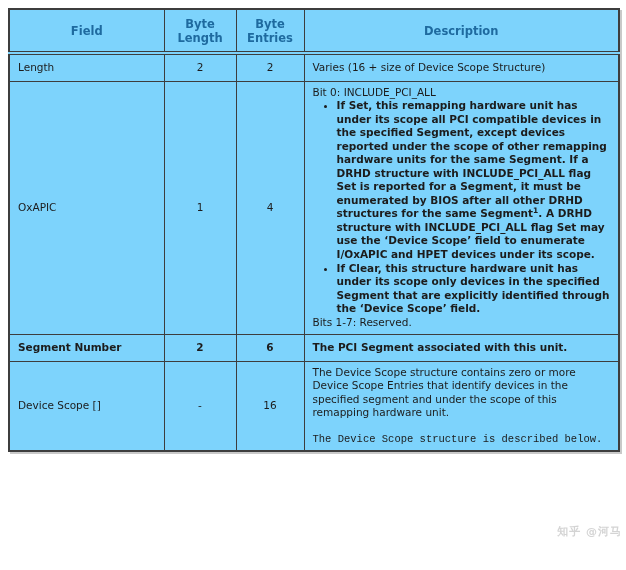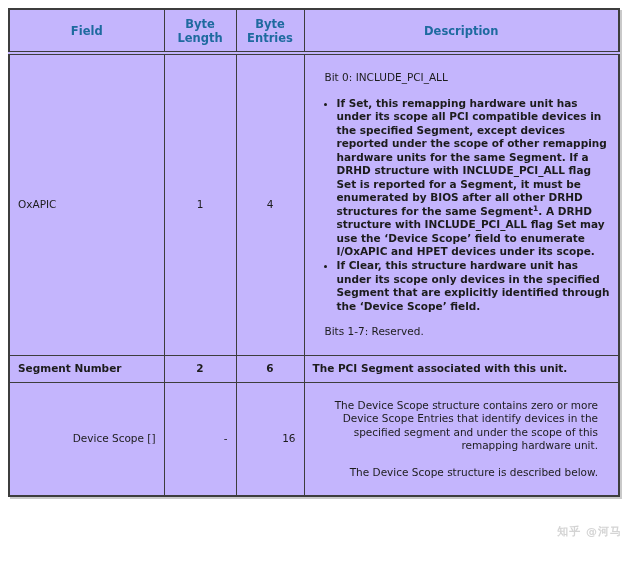--- a/index.html
+++ b/index.html
@@ -15,21 +15,21 @@
     position: absolute;
     left: 8px; top: 8px;
     width: 610px;
   }
   table.spec-table {
     border-collapse: collapse;
     table-layout: fixed;
     width: 610px;
     border: 2px solid #3d3d3d;
     box-shadow: 2px 2px 0 0 #c9c9c9;
-    background: #c4b5fd;
+    background: #7dd3fc;
   }
   .spec-table th, .spec-table td {
     border: 1px solid #3d3d3d;
     overflow: hidden;
   }
   .spec-table th {
     color: #1e6a9f;
     font-size: 11.5px;
     font-weight: bold;
     text-align: center;
@@ -49,24 +49,24 @@
   td.field-cell { text-align: left; }
   td.num-cell  { text-align: center; }
   td.desc-cell { text-align: left; }
 
   tr.row-type td      { height: 35px; }
   tr.row-length td    { height: 28px; }
   tr.row-flags td     { height: 250px; }
   tr.row-reserved td  { height: 27px; }
   tr.row-segment td   { height: 27px; font-weight: bold; }
   tr.row-regbase td   { height: 42px; }
-  tr.row-devscope td  { height: 68px; text-align: right; }
+  tr.row-devscope td  { height: 68px; }
 
-  .desc-cell p { margin: 12px; }
-  .desc-cell p.para-gap { margin-top: 13px; }
+  .desc-cell p { margin: 0; }
+  .desc-cell p.para-gap { margin-top: 13px; font-family: Liberation Mono, monospace; }
 
   ul.flag-bullets {
     margin: 0;
     padding-left: 24px;
     list-style: disc outside;
   }
   ul.flag-bullets li { margin: 0 0 0.5px 0; font-weight: bold; }
 
   sup.footnote-ref {
     font-size: 7.5px;
@@ -99,20 +99,26 @@
     </colgroup>
     <thead>
       <tr>
         <th>Field</th>
         <th>Byte Length</th>
         <th>Byte Entries</th>
         <th>Description</th>
       </tr>
     </thead>
     <tbody>
+      <tr class="row-length">
+        <td class="field-cell">Length</td>
+        <td class="num-cell">2</td>
+        <td class="num-cell">2</td>
+        <td class="desc-cell">Varies (16 + size of Device Scope Structure)</td>
+      </tr>
       <tr class="row-flags">
         <td class="field-cell">OxAPIC</td>
         <td class="num-cell">1</td>
         <td class="num-cell">4</td>
         <td class="desc-cell">
           <p>Bit 0: INCLUDE_PCI_ALL</p>
           <ul class="flag-bullets">
             <li><span>If Set, this remapping hardware unit has under its scope all PCI compatible devices in the specified Segment, except devices reported under the scope of other remapping hardware units for the same Segment. If a DRHD structure with INCLUDE_PCI_ALL flag Set is reported for a Segment, it must be enumerated by BIOS after all other DRHD structures for the same Segment</span><sup class="footnote-ref">1</sup><span>. A DRHD structure with INCLUDE_PCI_ALL flag Set may use the ‘Device Scope’ field to enumerate I/OxAPIC and HPET devices under its scope.</span></li>
             <li><span>If Clear, this structure hardware unit has under its scope only devices in the specified Segment that are explicitly identified through the ‘Device Scope’ field.</span></li>
           </ul>

